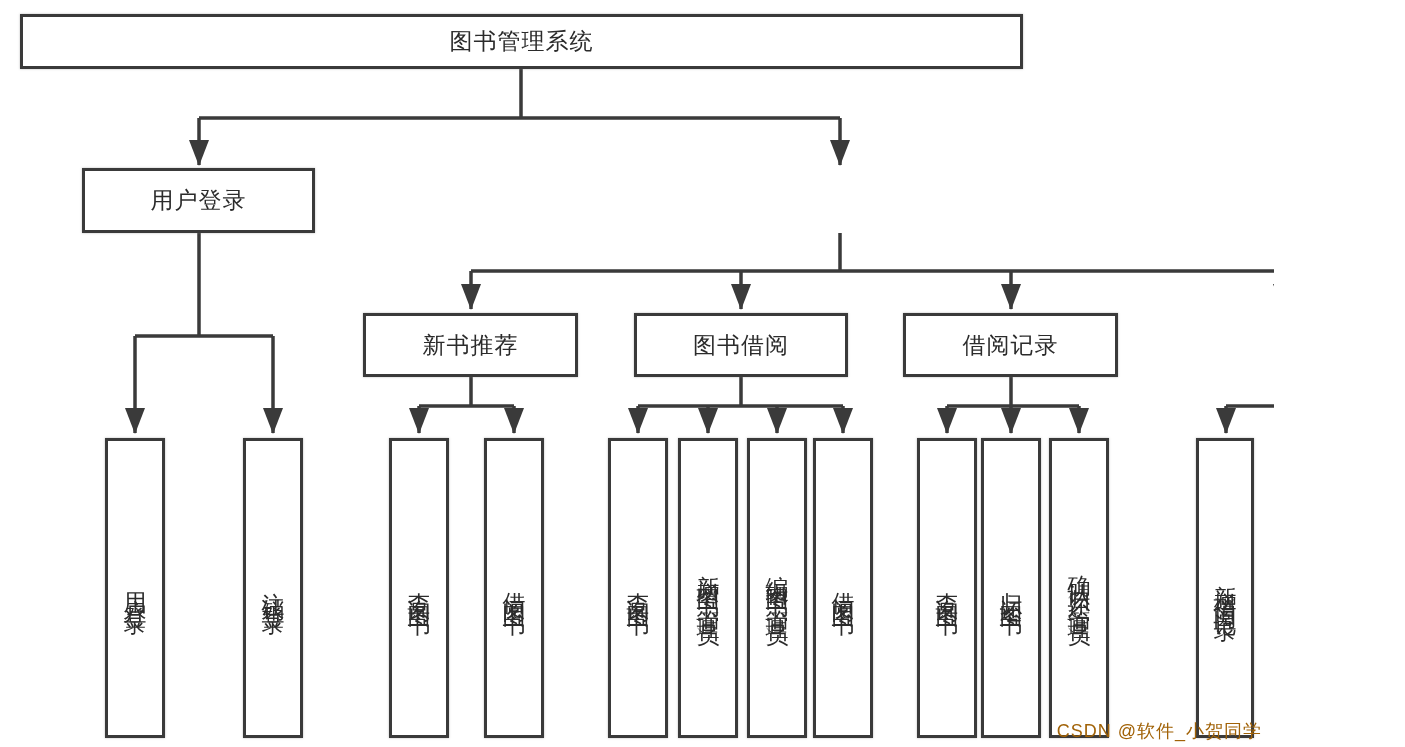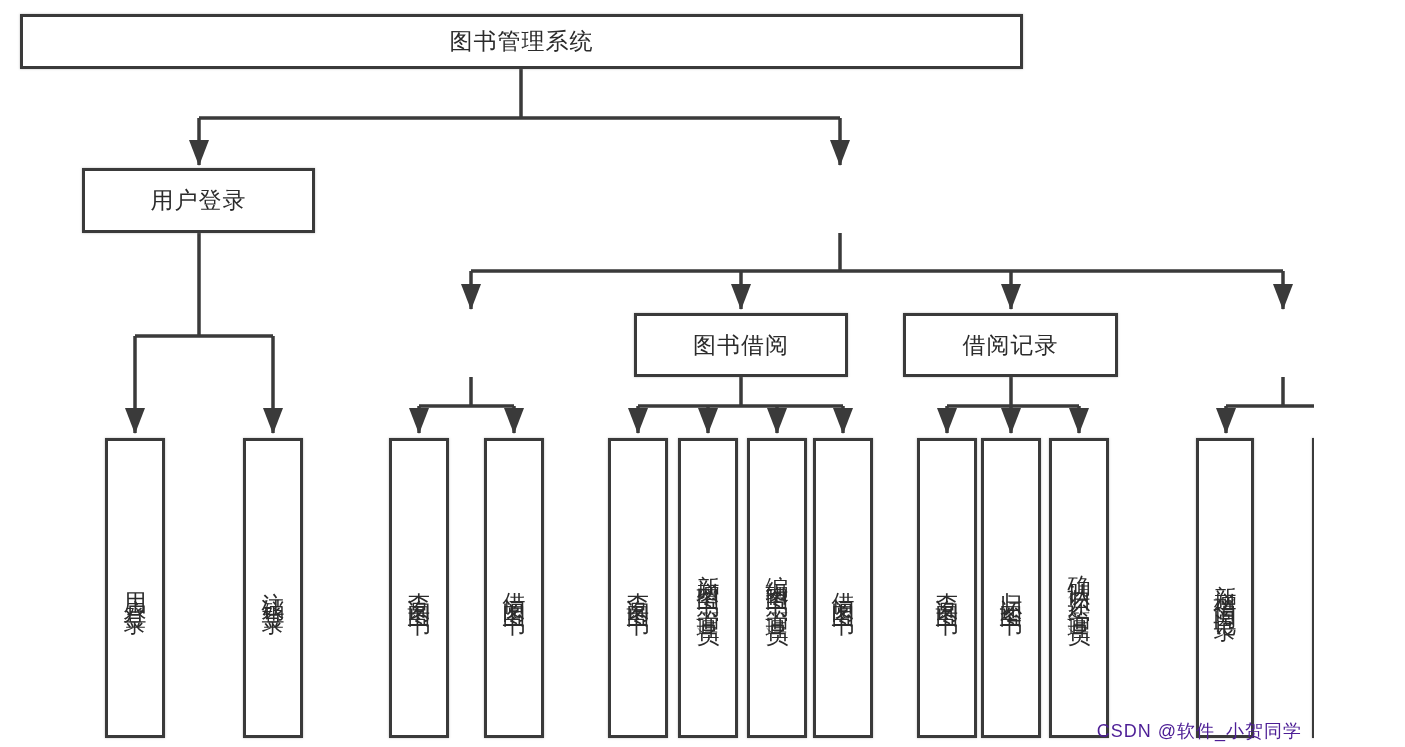--- a/index.html
+++ b/index.html
@@ -4,21 +4,20 @@
 <style>
   html, body { margin: 0; padding: 0; background: #ffffff; }
   .stage {
     position: relative;
     width: 1274px;
     height: 747px;
     background: #ffffff;
     font-family: "Liberation Sans", "DejaVu Sans", sans-serif;
     color: #2b2b2b;
     overflow: hidden;
-    padding-left: 40px;
   }
   svg.connectors {
     position: absolute;
     left: 0; top: 0;
     width: 1405px; height: 747px;
     z-index: 1;
   }
   .box {
     position: absolute;
     box-sizing: border-box;
@@ -38,21 +37,21 @@
     letter-spacing: 7px;
     line-height: 1;
     padding: 4px 0;
   }
   .watermark {
     position: absolute;
     right: 12px;
     bottom: 4px;
     font-size: 18px;
     letter-spacing: 1px;
-    color: #4c1d95;
+    color: #a16207;
     z-index: 3;
     white-space: nowrap;
   }
 </style>
 </head>
 <body>
 
 <div class="stage">
 
   <svg class="connectors" viewBox="0 0 1405 747" xmlns="http://www.w3.org/2000/svg">
@@ -90,20 +89,21 @@
       <path d="M1079 406 V433" marker-end="url(#arrow)"></path>
       <path d="M1226 406 V433" marker-end="url(#arrow)"></path>
       <path d="M1342 406 V433" marker-end="url(#arrow)"></path>
     </g>
   </svg>
 
   <div class="box hlabel" style="left:20px; top:14px; width:1003px; height:55px;">图书管理系统</div>
 
   <div class="box hlabel" style="left:82px; top:168px; width:233px; height:65px;">用户登录</div>
 
+  <div class="box hlabel" style="left:363px; top:313px; width:215px; height:64px;">新书推荐</div>
   <div class="box hlabel" style="left:634px; top:313px; width:214px; height:64px;text-align:center;">图书借阅</div>
   <div class="box hlabel" style="left:903px; top:313px; width:215px; height:64px;">借阅记录</div>
 
   <div class="box leaf" style="left:105px; top:438px; width:60px; height:300px;">用户登录</div>
   <div class="box leaf" style="left:243px; top:438px; width:60px; height:300px;">注销登录</div>
 
   <div class="box leaf" style="left:389px; top:438px; width:60px; height:300px;">查询图书</div>
   <div class="box leaf" style="left:484px; top:438px; width:60px; height:300px;">借阅图书</div>
 
   <div class="box leaf" style="left:608px; top:438px; width:60px; height:300px;">查询图书</div>

